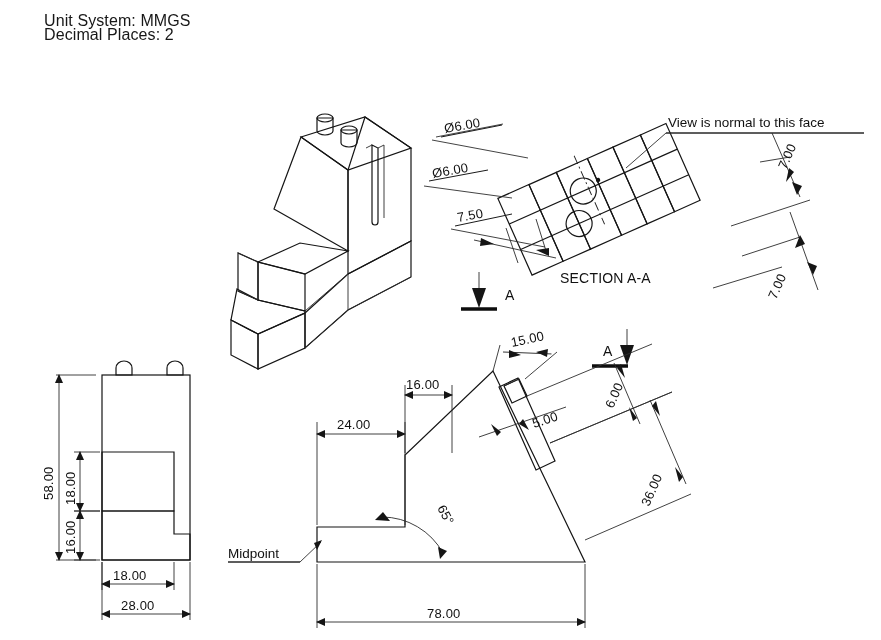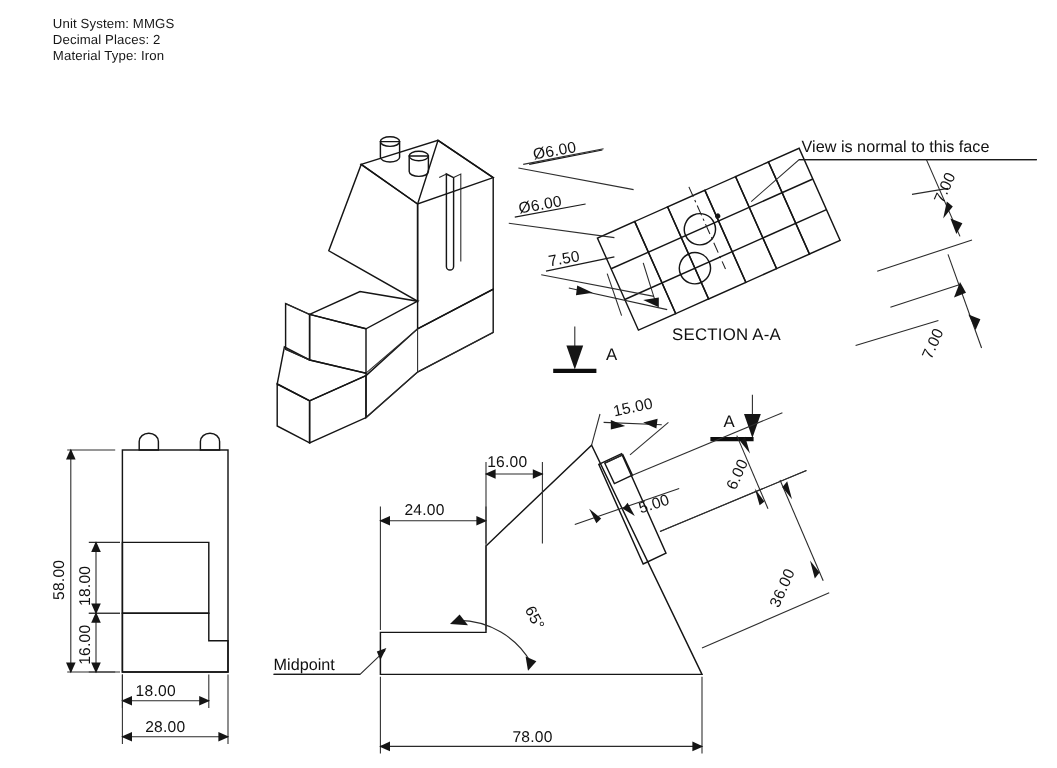--- a/index.html
+++ b/index.html
@@ -20,21 +20,21 @@
     inset: 0;
     width: 881px;
     height: 640px;
   }
   svg { display: block; }
   .notes {
     position: absolute;
     left: 44px;
     top: 14px;
     width: 260px;
-    font-size: 11px;
+    font-size: 16px;
     line-height: 13.6px;
     letter-spacing: 0.1px;
     color: #171717;
   }
   .notes .hint {
     margin-top: 13px;
     line-height: 13.2px;
   }
   .dimtext {
     font-size: 13px;
@@ -57,21 +57,20 @@
   .underline { stroke: #1a1a1a; stroke-width: 1; }
 </style>
 </head>
 <body>
 
 <div id="sheet">
 
   <div class="notes">
     <div>Unit System: MMGS</div>
     <div>Decimal Places: 2</div>
-    <div>Material Type: Iron</div>
   </div>
 
   <svg width="881" height="640" viewBox="0 0 881 640">
     <defs>
       <linearGradient id="bossGrad" x1="0" y1="0" x2="1" y2="0">
         <stop offset="0" stop-color="#5d5d5d"></stop>
         <stop offset="0.45" stop-color="#8a8a8a"></stop>
         <stop offset="1" stop-color="#5a5a5a"></stop>
       </linearGradient>
       <linearGradient id="bossGrad2" x1="0" y1="0" x2="1" y2="0">

